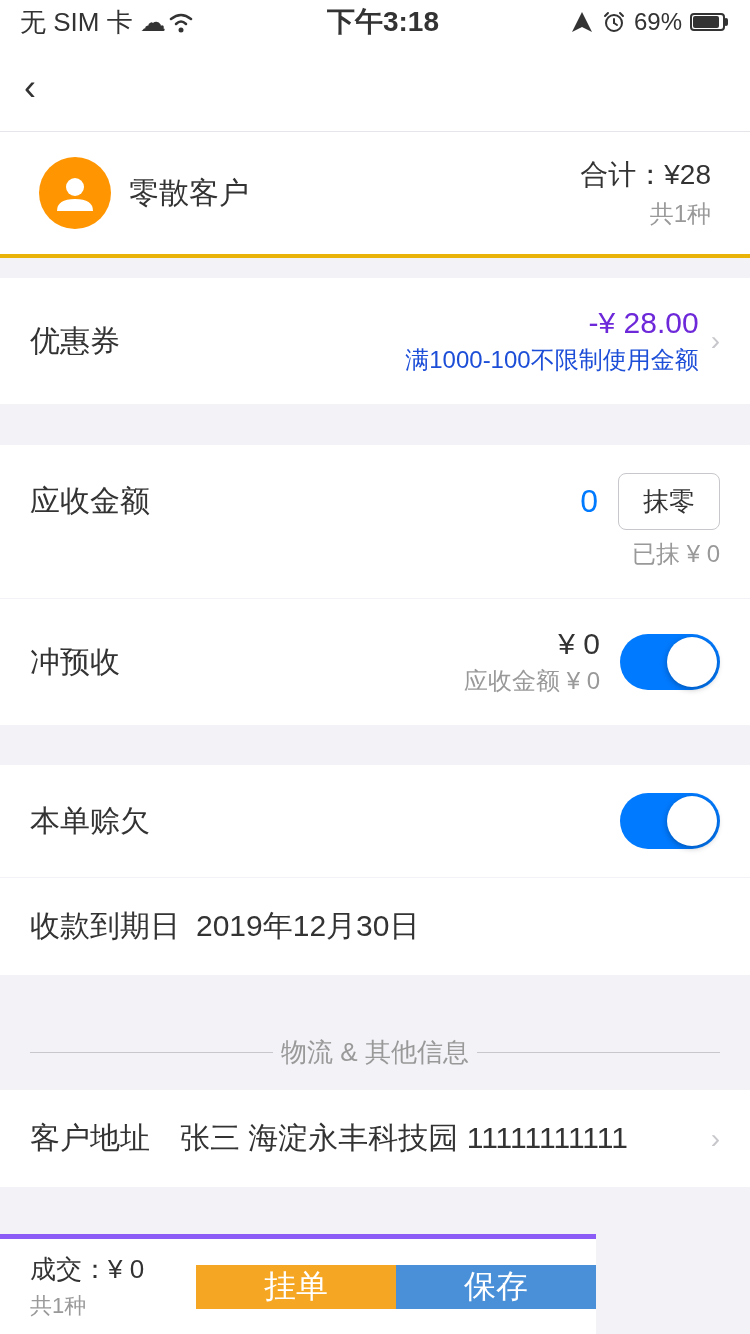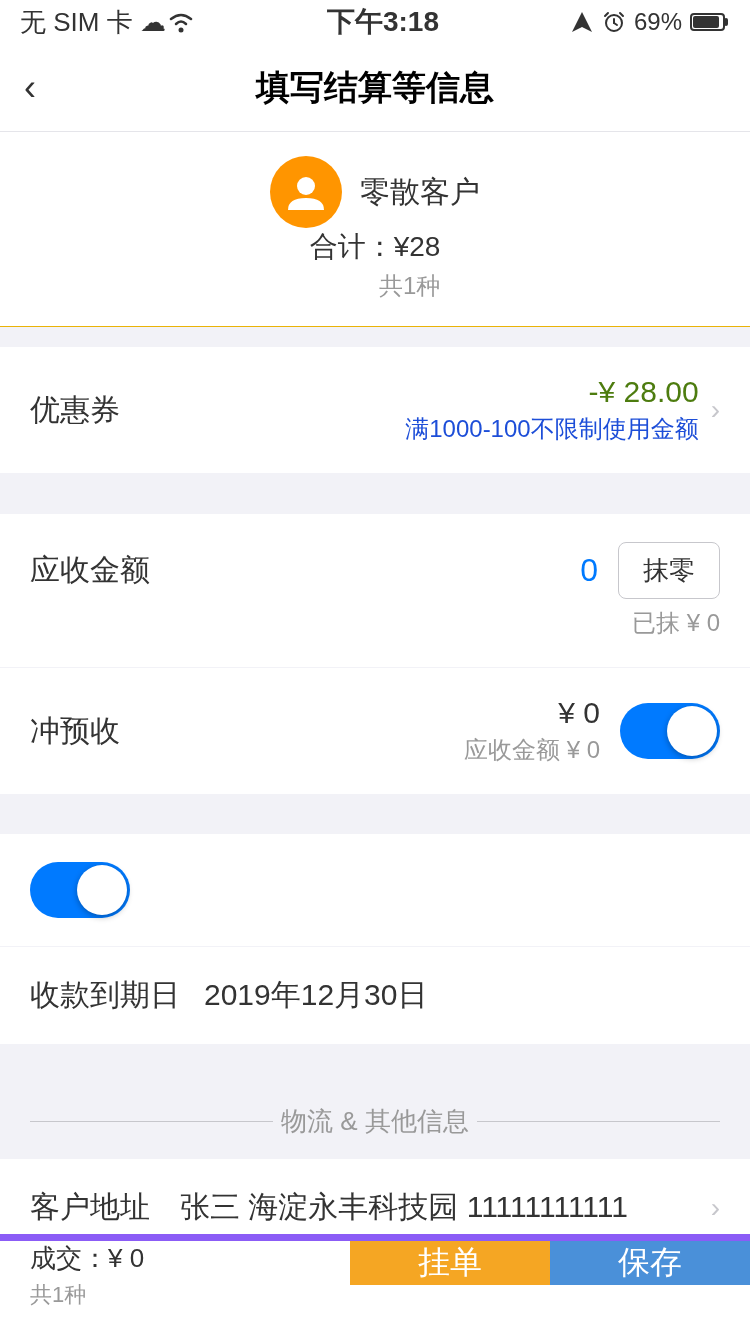--- a/index.html
+++ b/index.html
@@ -72,22 +72,21 @@
       background: #f2f2f7;
     }
 
     
     .customer-row {
       background: #fff;
       padding: 24px 39px;
       display: flex;
       align-items: center;
       justify-content: space-between;
-      border-bottom: 1px solid #eab308;
-      flex-direction: column;
+      border-bottom: 4px solid #eab308;
     }
     .customer-left {
       display: flex;
       align-items: center;
       gap: 18px;
     }
     .customer-avatar {
       width: 72px;
       height: 72px;
       border-radius: 50%;
@@ -129,21 +128,21 @@
     .coupon-right {
       display: flex;
       align-items: center;
       gap: 12px;
     }
     .coupon-value-wrapper {
       text-align: right;
     }
     .coupon-discount {
       font-size: 30px;
-      color: #4d7c0f;
+      color: #6d28d9;
       font-weight: 500;
     }
     .coupon-desc {
       font-size: 24px;
       color: #1d4ed8;
       margin-top: 4px;
     }
     .chevron-right {
       font-size: 28px;
       color: #c7c7cc;
@@ -253,21 +252,21 @@
       font-size: 30px;
       color: #333;
     }
 
     
     .duedate-row {
       background: #fff;
       padding: 28px 30px;
       display: flex;
       align-items: center;
-      gap: 24px;
+      gap: 16px;
       border-top: 1px solid #f2f2f7;
     }
     .duedate-label {
       font-size: 30px;
       color: #333;
     }
     .duedate-value {
       font-size: 30px;
       color: #333;
     }
@@ -307,26 +306,26 @@
     .address-value {
       font-size: 30px;
       color: #333;
       flex: 1;
     }
 
     
     .bottom-footer {
       position: fixed;
       bottom: 0;
-      width: 750px;
+      width: 596px;
       height: 100px;
       display: flex;
-      align-items: flex-start;
-      background: #fff;
-      border-top: 7px solid #8b5cf6;
+      align-items: center;
+      background: #fff;
+      border-top: 5px solid #8b5cf6;
     }
     .footer-info {
       flex: 1;
       display: flex;
       flex-direction: column;
       justify-content: center;
       padding: 0 30px;
     }
     .footer-deal {
       font-size: 26px;
@@ -389,21 +388,20 @@
     <svg width="40" height="22" viewBox="0 0 40 22">
       <rect x="1" y="3" width="33" height="16" rx="3" stroke="#333" stroke-width="2" fill="none"></rect>
       <rect x="34" y="7" width="4" height="8" rx="2" fill="#333"></rect>
       <rect x="3" y="5" width="26" height="12" rx="2" fill="#333"></rect>
     </svg>
   </div>
 </div>
 
 <div class="nav-bar">
   <span class="nav-back">‹</span>
-  <span class="nav-title">填写结算等信息</span>
 </div>
 
 <div class="section">
   <div class="customer-row">
     <div class="customer-left">
       <div class="customer-avatar">
         <svg width="44" height="44" viewBox="0 0 44 44">
           <circle cx="22" cy="16" r="9" fill="#fff"></circle>
           <path d="M4 40 Q4 28 22 28 Q40 28 40 40" fill="#fff"></path>
         </svg>
@@ -455,20 +453,21 @@
         <div class="toggle-knob"></div>
       </div>
     </div>
   </div>
 </div>
 
 <div class="section-divider"></div>
 
 <div class="section">
   <div class="debt-row">
+    <span class="debt-label">本单赊欠</span>
     <div class="toggle">
       <div class="toggle-knob"></div>
     </div>
   </div>
   <div class="duedate-row">
     <span class="duedate-label">收款到期日</span>
     <span class="duedate-value">2019年12月30日</span>
   </div>
 </div>
 

